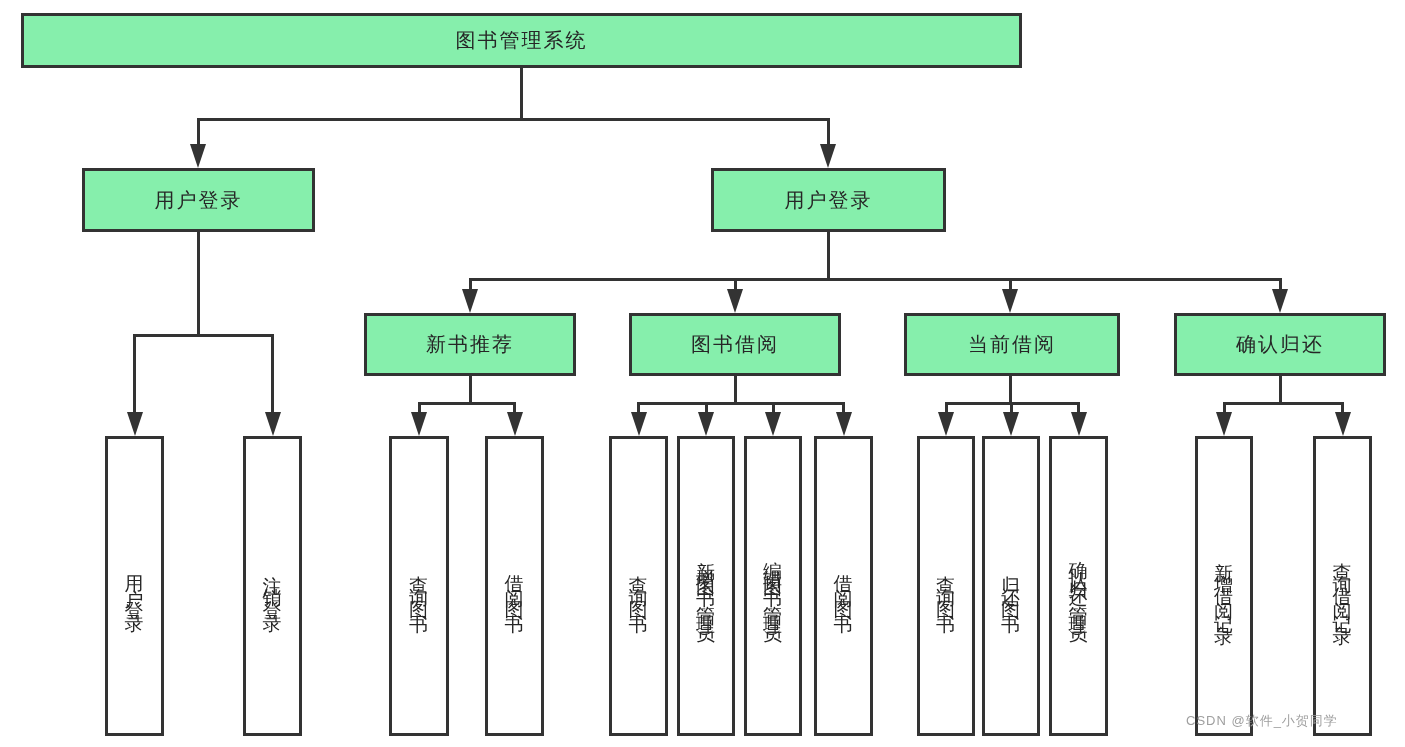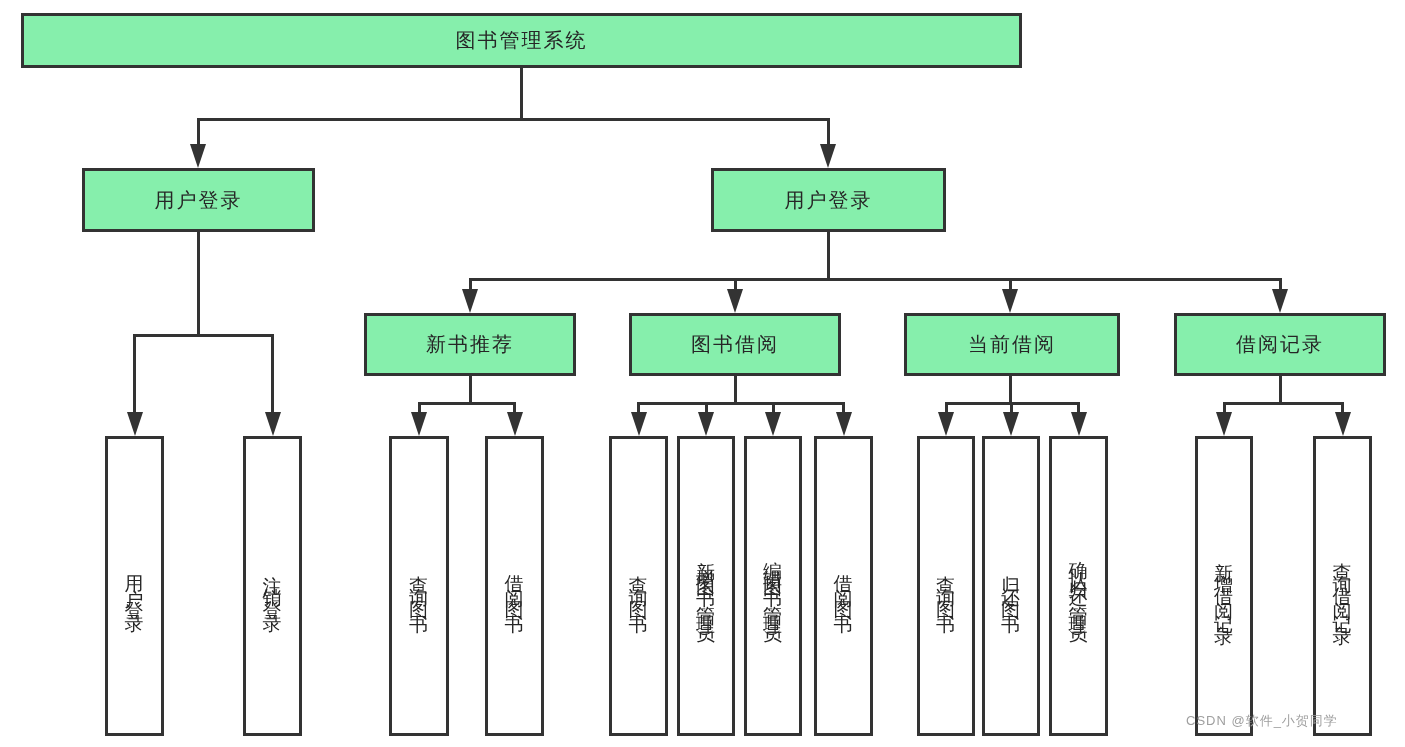--- a/index.html
+++ b/index.html
@@ -69,21 +69,21 @@
   <div class="line" style="left:734px;top:278px;width:3px;height:14px;"></div>
   <div class="ah" style="left:727px;top:289px;"></div>
   <div class="line" style="left:1009px;top:278px;width:3px;height:14px;"></div>
   <div class="ah" style="left:1002px;top:289px;"></div>
   <div class="line" style="left:1279px;top:278px;width:3px;height:14px;"></div>
   <div class="ah" style="left:1272px;top:289px;"></div>
 
   <div class="hbox" style="left:629px;top:313px;width:212px;height:63px;">图书借阅</div>
   <div class="hbox" style="left:364px;top:313px;width:212px;height:63px;">新书推荐</div>
   <div class="hbox" style="left:904px;top:313px;width:216px;height:63px;">当前借阅</div>
-  <div class="hbox" style="left:1174px;top:313px;width:212px;height:63px;">借阅记录</div>
+  <div class="hbox" style="left:1174px;top:313px;width:212px;height:63px;">确认归还</div>
 
   <div class="line" style="left:469px;top:376px;width:3px;height:29px;"></div>
   <div class="line" style="left:418px;top:402px;width:98px;height:3px;"></div>
   <div class="line" style="left:418px;top:402px;width:3px;height:12px;"></div>
   <div class="ah" style="left:411px;top:412px;"></div>
   <div class="line" style="left:513px;top:402px;width:3px;height:12px;"></div>
   <div class="ah" style="left:507px;top:412px;"></div>
 
   <div class="line" style="left:734px;top:376px;width:3px;height:29px;"></div>
   <div class="line" style="left:637px;top:402px;width:208px;height:3px;"></div>

